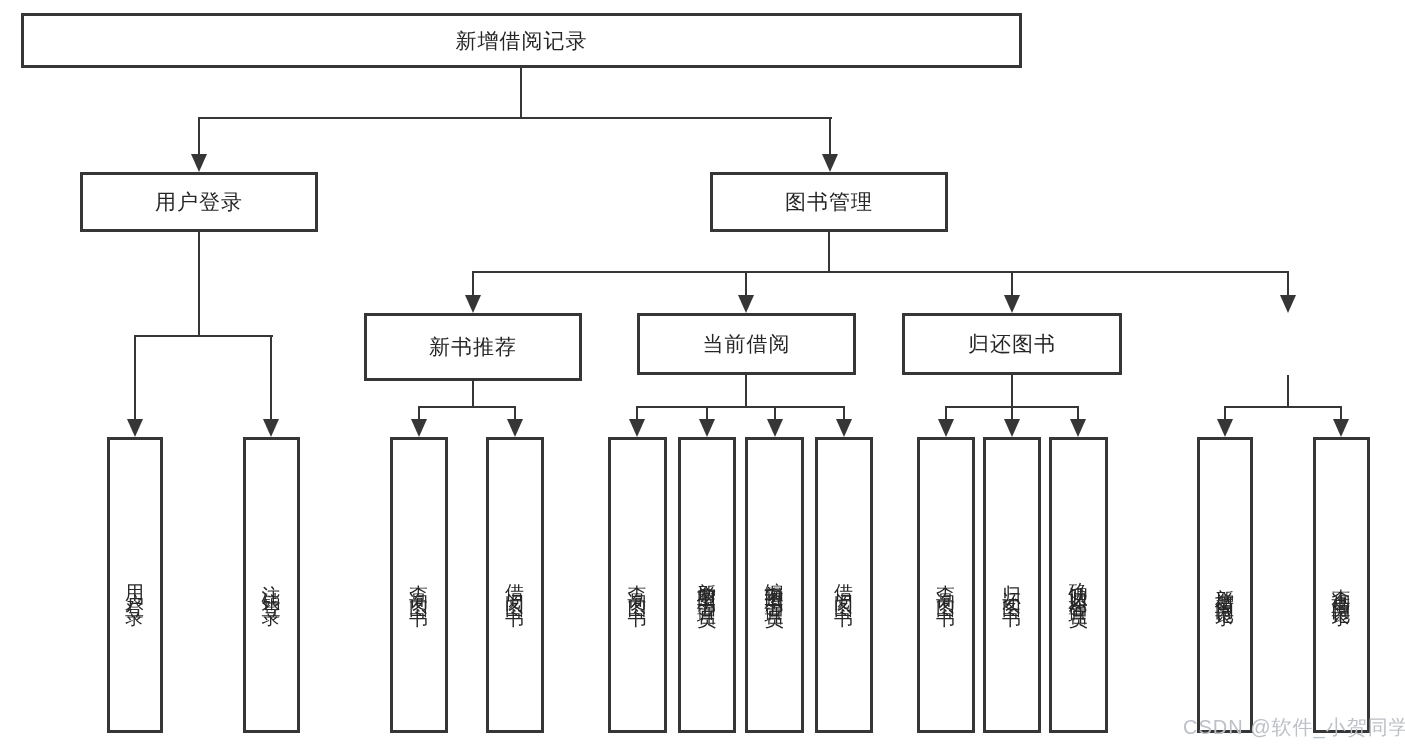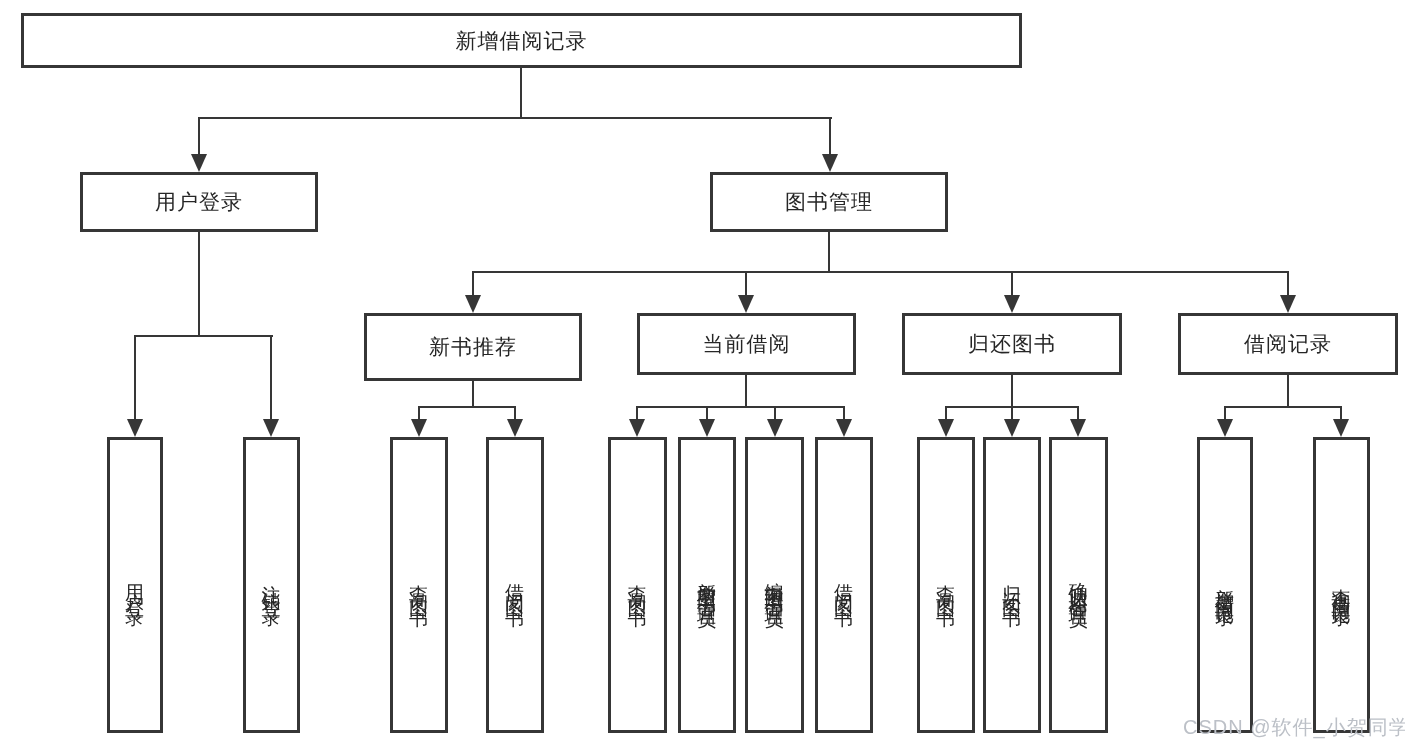--- a/index.html
+++ b/index.html
@@ -90,23 +90,20 @@
 
   <div class="box hbox" id="n-new-rec" style="border-color: rgb(54, 54, 54); color: rgb(38, 38, 38); background: rgb(255, 255, 255);">
     <span>新书推荐</span>
   </div>
   <div class="box hbox" id="n-book-borrow" style="border-color: rgb(54, 54, 54); color: rgb(38, 38, 38); background: rgb(255, 255, 255);">
     <span>当前借阅</span>
   </div>
   <div class="box hbox" id="n-cur-borrow" style="border-color: rgb(54, 54, 54); color: rgb(38, 38, 38); background: rgb(255, 255, 255);">
     <span>归还图书</span>
   </div>
-  <div class="box hbox" id="n-borrow-rec" style="border-color: rgb(54, 54, 54); color: rgb(38, 38, 38); background: rgb(255, 255, 255);">
-    <span>借阅记录</span>
-  </div>
 
   <div class="box leaf" id="l-user-login" style="border-color: rgb(54, 54, 54); color: rgb(38, 38, 38); background: rgb(255, 255, 255);">用户登录</div>
   <div class="box leaf" id="l-logout" style="border-color: rgb(54, 54, 54); color: rgb(38, 38, 38); background: rgb(255, 255, 255);">注销登录</div>
 
   <div class="box leaf" id="l-rec-query" style="border-color: rgb(54, 54, 54); color: rgb(38, 38, 38); background: rgb(255, 255, 255);">查询图书</div>
   <div class="box leaf" id="l-rec-borrow" style="border-color: rgb(54, 54, 54); color: rgb(38, 38, 38); background: rgb(255, 255, 255);">借阅图书</div>
 
   <div class="box leaf" id="l-bb-query" style="border-color: rgb(54, 54, 54); color: rgb(38, 38, 38); background: rgb(255, 255, 255);">查询图书</div>
   <div class="box leaf leaf-long" id="l-bb-add" style="border-color: rgb(54, 54, 54); color: rgb(38, 38, 38); background: rgb(255, 255, 255);">新增图书（管理员）</div>
   <div class="box leaf leaf-long" id="l-bb-edit" style="border-color: rgb(54, 54, 54); color: rgb(38, 38, 38); background: rgb(255, 255, 255);">编辑图书（管理员）</div>

